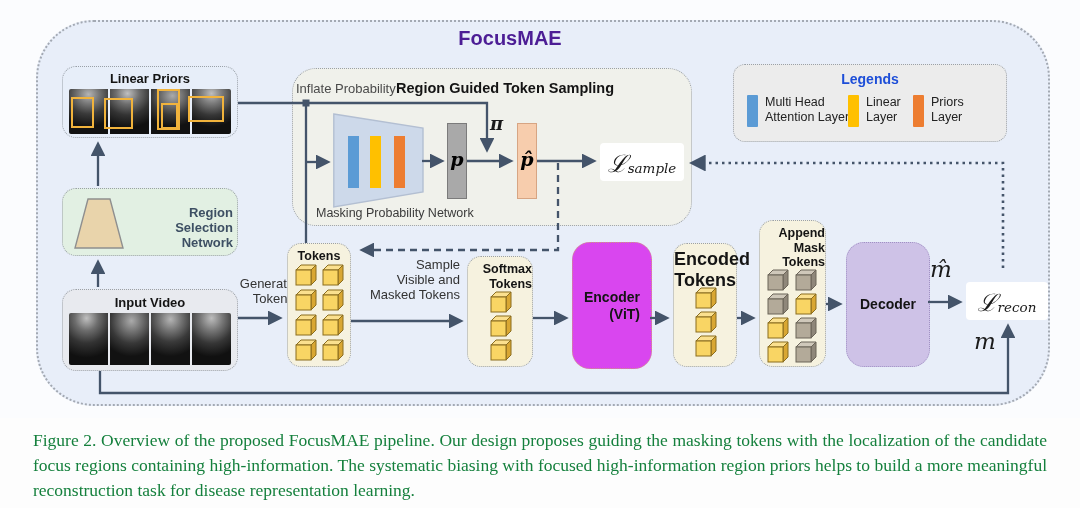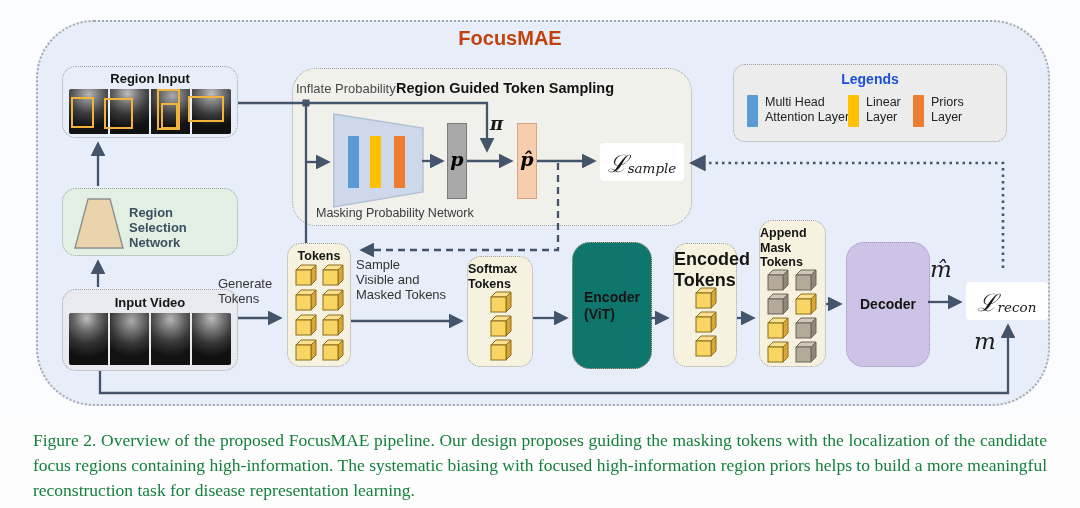--- a/index.html
+++ b/index.html
@@ -4,38 +4,38 @@
 <style>
   html,body{margin:0;padding:0;background:#fdfdfd;}
   body{width:1080px;height:508px;overflow:hidden;font-family:"Liberation Sans",sans-serif;}
   .stage{position:relative;width:1080px;height:418px;background:#fbfcfe;}
   .abs{position:absolute;}
 
   
   .outer{left:36px;top:20px;width:1014px;height:386px;background:#e8eef9;
          border:2px dotted #a3a9b3;border-radius:58px;box-sizing:border-box;}
   .fig-title{left:380px;top:27px;width:260px;text-align:center;font-weight:bold;
-             font-size:20px;color:#c2410c;}
+             font-size:20px;color:#4c1d95;}
 
   
   .dbox{border:1.6px dotted #9aa0a8;border-radius:14px;box-sizing:border-box;}
   .bl{font-weight:bold;font-size:13px;color:#141414;text-align:center;line-height:1.12;}
   .small-label{font-size:12.5px;color:#333;}
 
   .region-priors{left:62px;top:66px;width:176px;height:72px;background:#e7eef9;}
   .rsn{left:62px;top:188px;width:176px;height:68px;background:#e2f0e3;}
   .input-video{left:62px;top:289px;width:176px;height:82px;background:#e8eaef;}
   .sampling{left:292px;top:68px;width:400px;height:158px;background:#f0f1eb;border-radius:24px;}
   .legends{left:733px;top:64px;width:274px;height:78px;background:#ececec;border-radius:12px;}
   .tokbox{background:#f6f2df;}
   .tokens{left:287px;top:243px;width:64px;height:124px;}
   .visible{left:467px;top:256px;width:66px;height:111px;}
   .encoded{left:673px;top:243px;width:64px;height:124px;}
   .append{left:759px;top:220px;width:67px;height:147px;}
-  .encoder{left:572px;top:242px;width:78px;height:125px;background:#0f766e;border:1.6px dotted #cf9d7c;border-radius:18px;}
+  .encoder{left:572px;top:242px;width:78px;height:125px;background:#d946ef;border:1.6px dotted #cf9d7c;border-radius:18px;}
   .decoder{left:846px;top:242px;width:82px;height:123px;background:#cec2e7;border:1.6px dotted #a091c4;border-radius:18px;}
   .encoder .bl,.decoder .bl{font-size:14px;}
   .center-lab{display:flex;align-items:center;justify-content:center;height:100%;}
 
   
   .strip{display:flex;gap:2px;overflow:hidden;border-radius:2px;}
   .frame{flex:1;background:#141414;}
   .f1{background:radial-gradient(95% 75% at 50% 12%,#b5b5b5 0%,#777 28%,#3a3a3a 58%,#121212 95%);}
   .f2{background:radial-gradient(100% 80% at 45% 10%,#c0c0c0 0%,#6d6d6d 30%,#333 60%,#101010 95%);}
   .f3{background:radial-gradient(90% 72% at 55% 15%,#ababab 0%,#717171 30%,#383838 60%,#121212 95%);}
@@ -73,32 +73,32 @@
   
   .cube-grid{position:absolute;display:grid;}
   .g-tokens{left:295px;top:264px;grid-template-columns:repeat(2,22px);gap:3px 5px;}
   .g-visible{left:490px;top:291px;grid-template-columns:22px;gap:2px;}
   .g-encoded{left:695px;top:287px;grid-template-columns:22px;gap:2px;}
   .g-append{left:767px;top:269px;grid-template-columns:repeat(2,22px);gap:2px 6px;}
 
   .wires{left:0;top:0;pointer-events:none;}
   .caption{margin:10px 33px 0 33px;font-family:"Liberation Serif",serif;font-size:17.5px;
            line-height:1.42;color:#15803d;text-align:justify;}
-  .stack{line-height:1.16;text-align:left;}
+  .stack{line-height:1.16;text-align:right;}
 </style>
 </head>
 <body>
 
 <div class="stage">
 
   <div class="abs outer"></div>
   <div class="abs fig-title">FocusMAE</div>
 
   <div class="abs dbox region-priors">
-    <div class="bl" style="margin-top:5px;">Region Input</div>
+    <div class="bl" style="margin-top:5px;">Linear Priors</div>
     <div class="strip" style="position:absolute;left:6px;top:22px;width:162px;height:45px;">
       <div class="frame f1"></div>
       <div class="frame f2"></div>
       <div class="frame f3"></div>
       <div class="frame f4"></div>
     </div>
     <div class="ybox" style="left:8px;top:30px;width:23px;height:31px;"></div>
     <div class="ybox" style="left:41px;top:31px;width:29px;height:31px;"></div>
     <div class="ybox" style="left:94px;top:22px;width:23px;height:41px;"></div>
     <div class="ybox" style="left:98px;top:36px;width:17px;height:26px;"></div>

